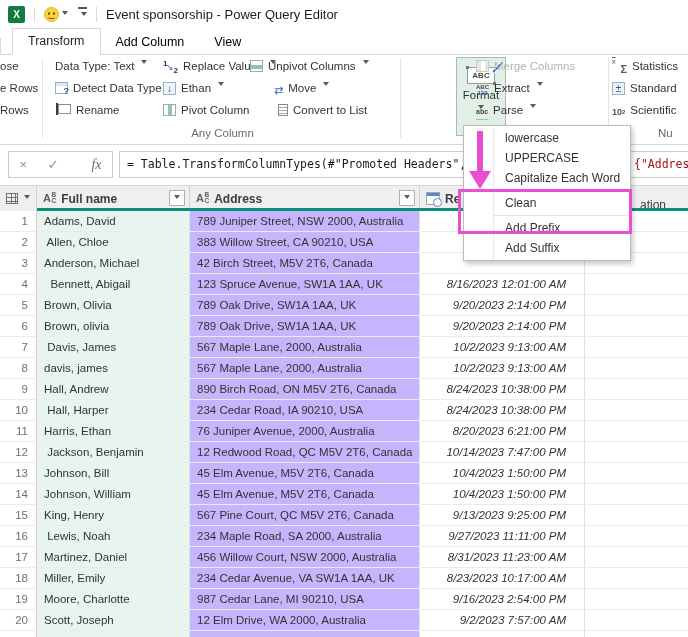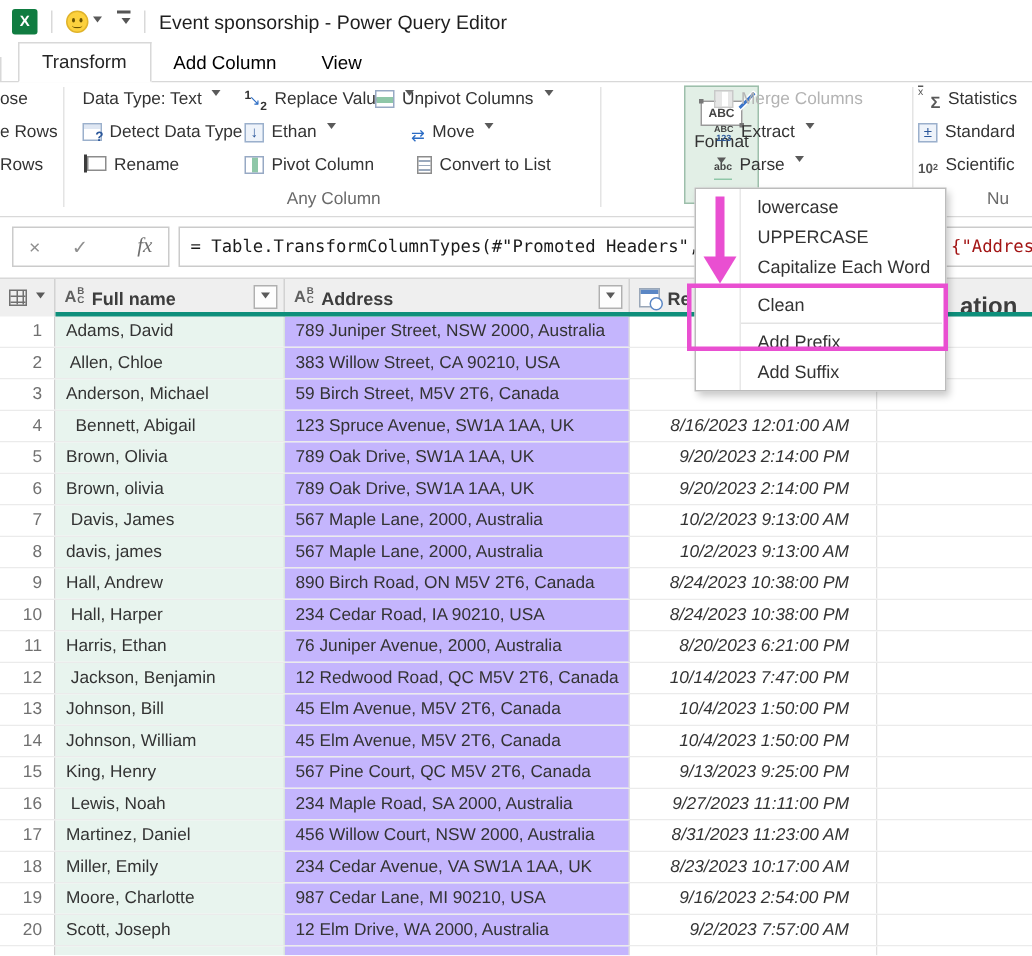--- a/index.html
+++ b/index.html
@@ -91,21 +91,21 @@
       linear-gradient(#707070 0 0) 8px 0/1px 100% no-repeat,
       linear-gradient(#707070 0 0) 0 3px/100% 1px no-repeat,
       linear-gradient(#707070 0 0) 0 7px/100% 1px no-repeat; }
   .hc0 .caret { margin-left:1px; }
   .abc { display:inline-flex; align-items:flex-start; color:#5f5f5f; font-weight:bold; }
   .abc .a { font-size:11px; line-height:11px; }
   .abc .bc { display:flex; flex-direction:column; font-size:6.5px; line-height:6px; margin-left:0.5px; margin-top:-1px; }
   .filter-btn { position:absolute; right:4px; top:4px; width:16px; height:16px; border:1px solid #b0b0b0; background:#fdfdfd; display:flex; align-items:center; justify-content:center; }
   .ic-datetime { width:14px; height:13px; border:1px solid #9aa7b8; background:linear-gradient(#5b87c5 0 3px,#fff 3px); position:relative; }
   .ic-datetime::after { content:""; position:absolute; right:-3px; bottom:-3px; width:7px; height:7px; border:1px solid #5b87c5; border-radius:50%; background:#fff; }
-  .hfrag4 { position:absolute; left:55px; top:0; height:37px; display:flex; align-items:center; font-weight:bold; color:#3d3d3d; font-size:16px; }
+  .hfrag4 { position:absolute; left:55px; top:0; height:37px; display:flex; align-items:center; font-weight:normal; color:#3d3d3d; font-size:12px; }
 
   .rows .tr { display:grid; grid-template-columns:37px 153px 230px 165px auto; height:21px; line-height:20px; border-bottom:1px solid #ebebeb; }
   .td { overflow:hidden; white-space:pre; }
   .td.num { text-align:right; padding-right:8px; color:#707070; border-right:1px solid #cfcfcf; background:#fff; }
   .td.name { background:#e8f4ee; padding-left:7px; border-right:1px solid #d9e4de; }
   .td.addr { padding-left:7px; border-right:1px solid #e0e0e0; background:#c4b5fd; }
   .td.date { text-align:right; padding-right:18px; font-style:italic; border-right:1px solid #e0e0e0; background:#fff; }
   .td.extra { background:#fff; }
 
   
@@ -338,21 +338,21 @@
     <div class="td num">2</div>
     <div class="td name"> Allen, Chloe</div>
     <div class="td addr">383 Willow Street, CA 90210, USA</div>
     <div class="td date"></div>
     <div class="td extra"></div>
   </div>
 
   <div class="tr">
     <div class="td num">3</div>
     <div class="td name">Anderson, Michael</div>
-    <div class="td addr">59 Birch Street, M5V 2T6, Canada</div>
+    <div class="td addr">42 Birch Street, M5V 2T6, Canada</div>
     <div class="td date"></div>
     <div class="td extra"></div>
   </div>
 
   <div class="tr">
     <div class="td num">4</div>
     <div class="td name">  Bennett, Abigail</div>
     <div class="td addr">123 Spruce Avenue, SW1A 1AA, UK</div>
     <div class="td date">8/16/2023 12:01:00 AM</div>
     <div class="td extra"></div>

